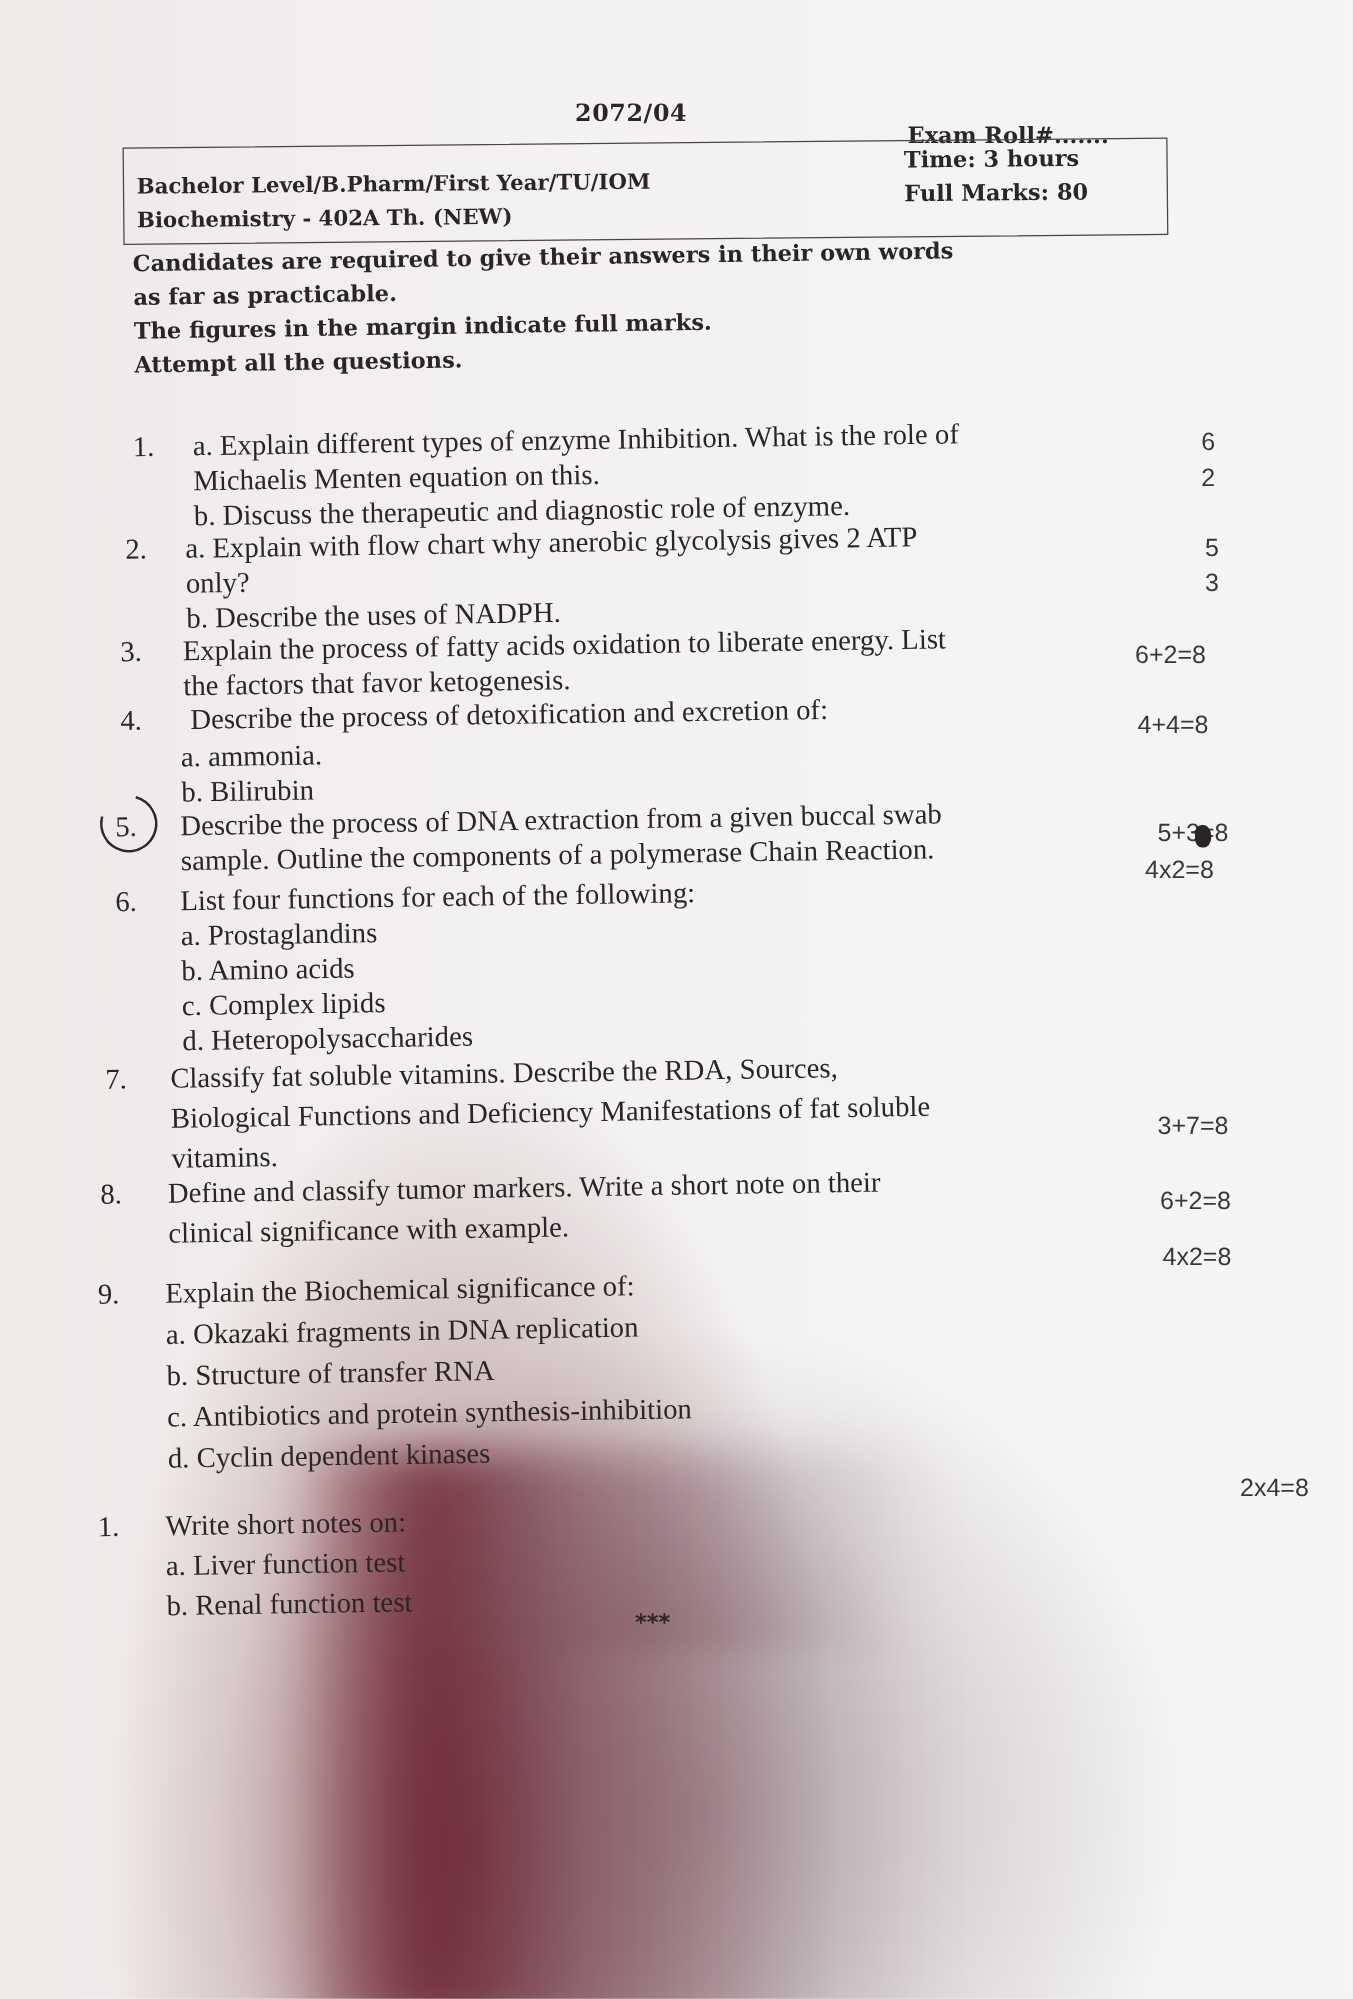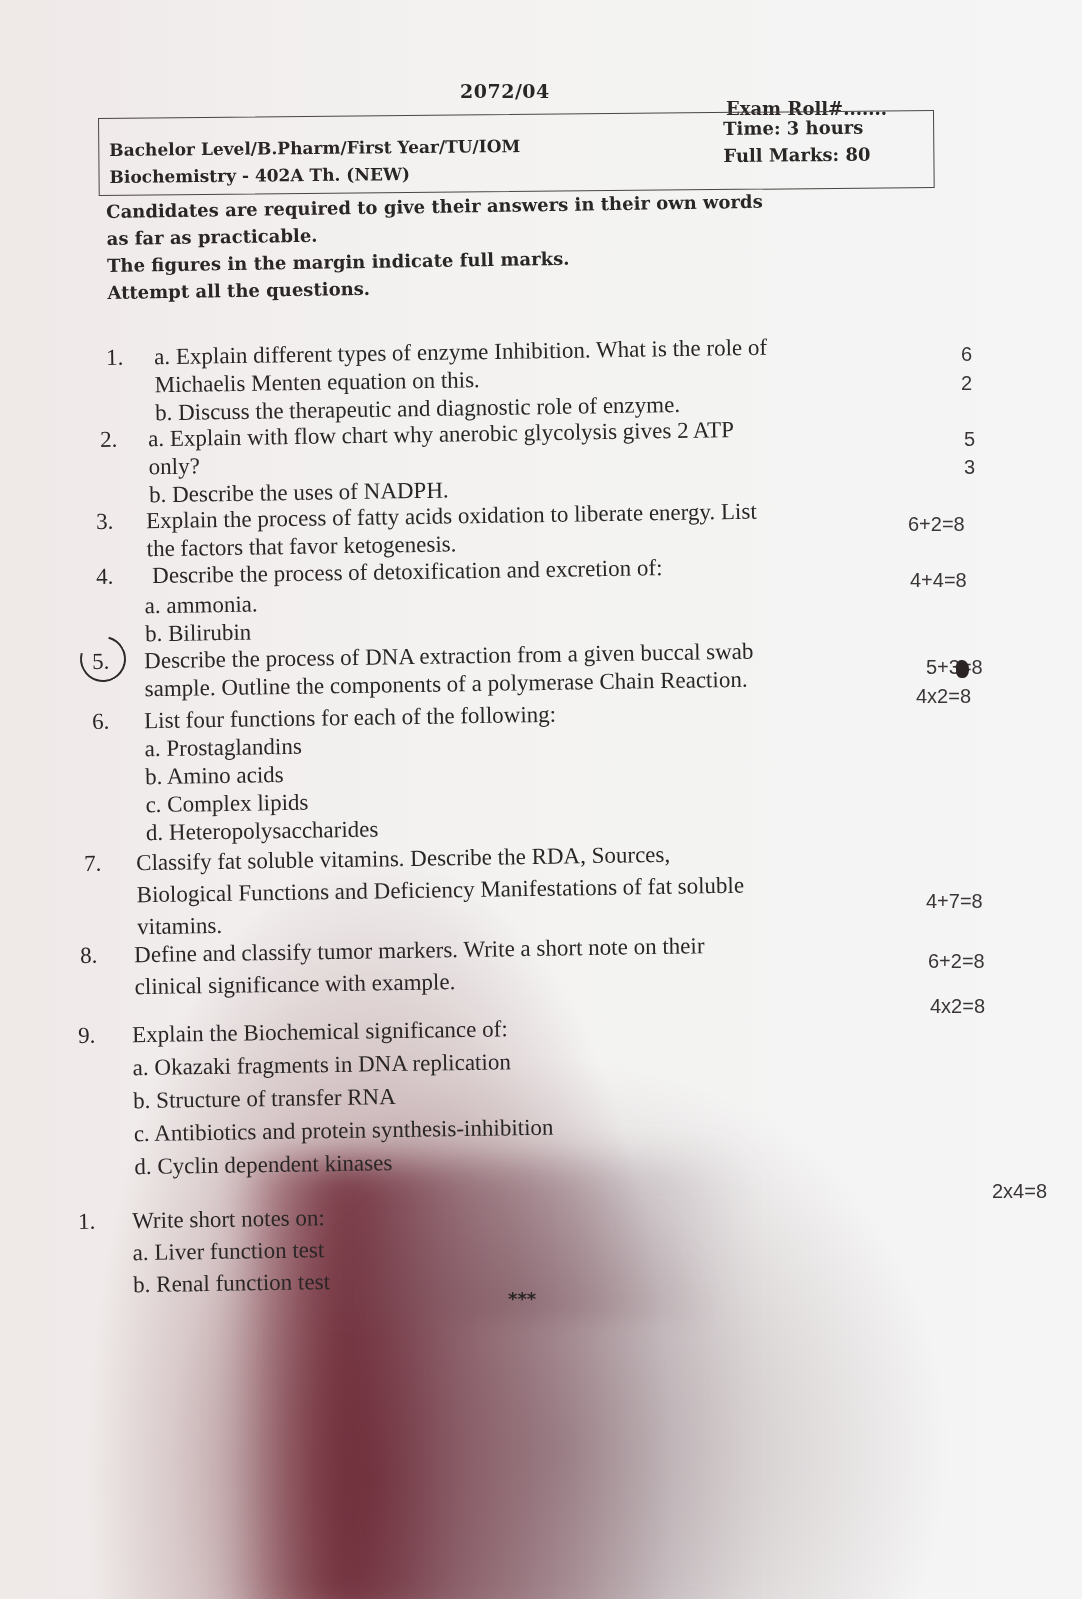--- a/index.html
+++ b/index.html
@@ -247,21 +247,21 @@
   <div class="mark" style="left:916px; top:685px;">4x2=8</div>
 
   <div class="q" style="left:84px; top:850px;">
     <span class="num">7.</span>
     <div class="body" style="left:52px;">
       <div class="line" style="height:32px;">Classify fat soluble vitamins. Describe the RDA, Sources,</div>
       <div class="line" style="height:32px;">Biological Functions and Deficiency Manifestations of fat soluble</div>
       <div class="line" style="height:32px;">vitamins.</div>
     </div>
   </div>
-  <div class="mark" style="left:926px; top:890px;">4+7=8</div>
+  <div class="mark" style="left:926px; top:890px;">3+7=8</div>
 
   <div class="q" style="left:80px; top:942px;">
     <span class="num">8.</span>
     <div class="body" style="left:54px;">
       <div class="line" style="height:32px;">Define and classify tumor markers. Write a short note on their</div>
       <div class="line" style="height:32px;">clinical significance with example.</div>
     </div>
   </div>
   <div class="mark" style="left:928px; top:950px;">6+2=8</div>
 

